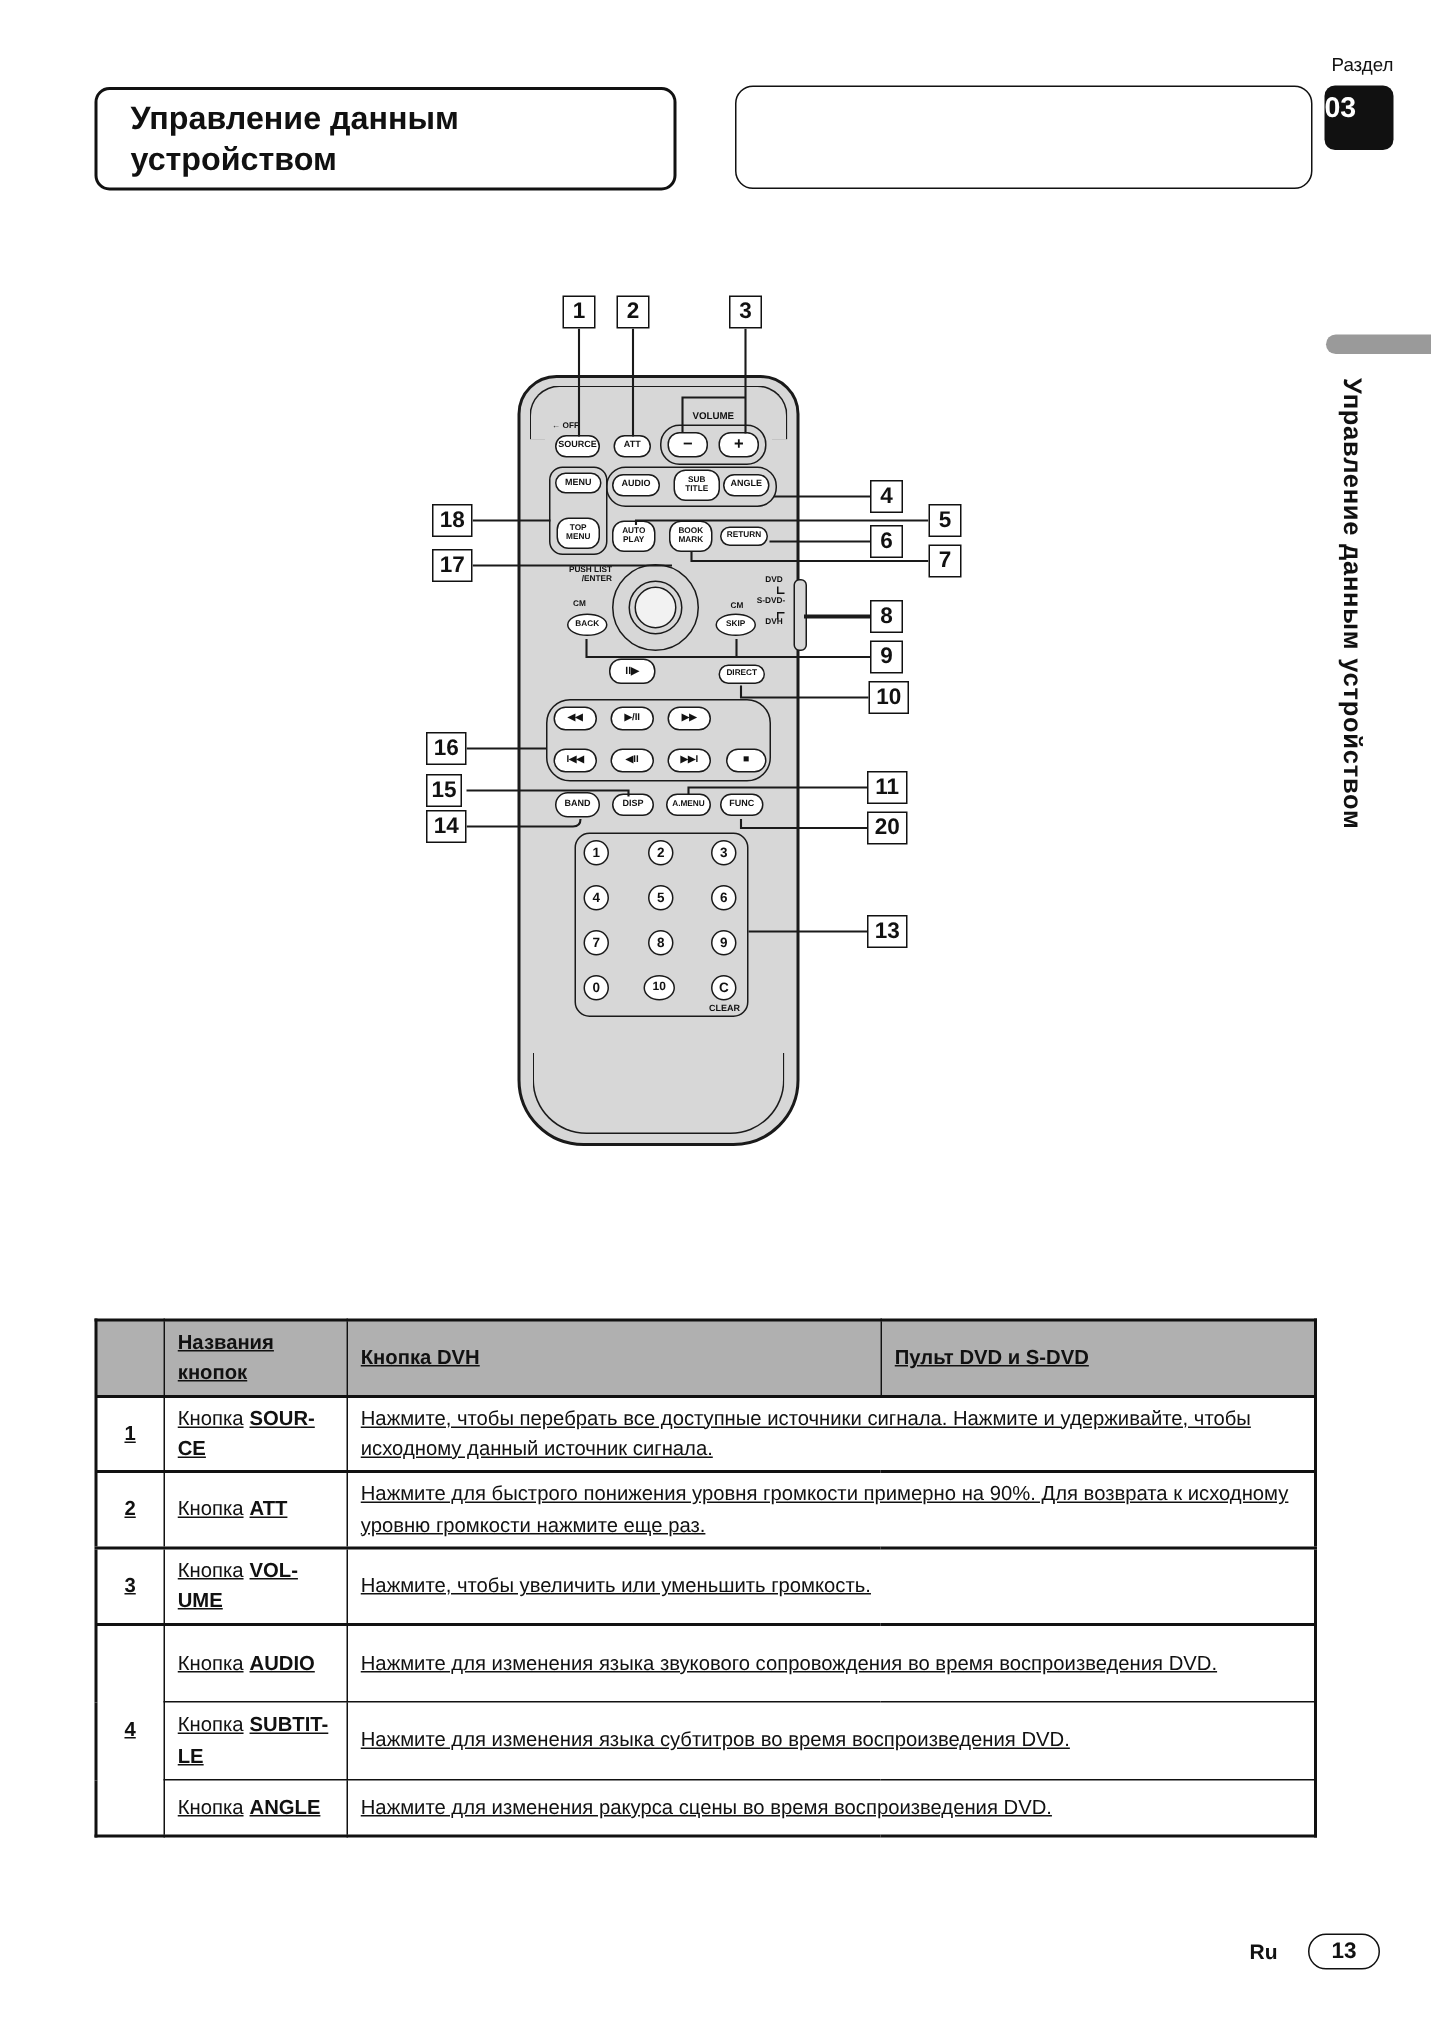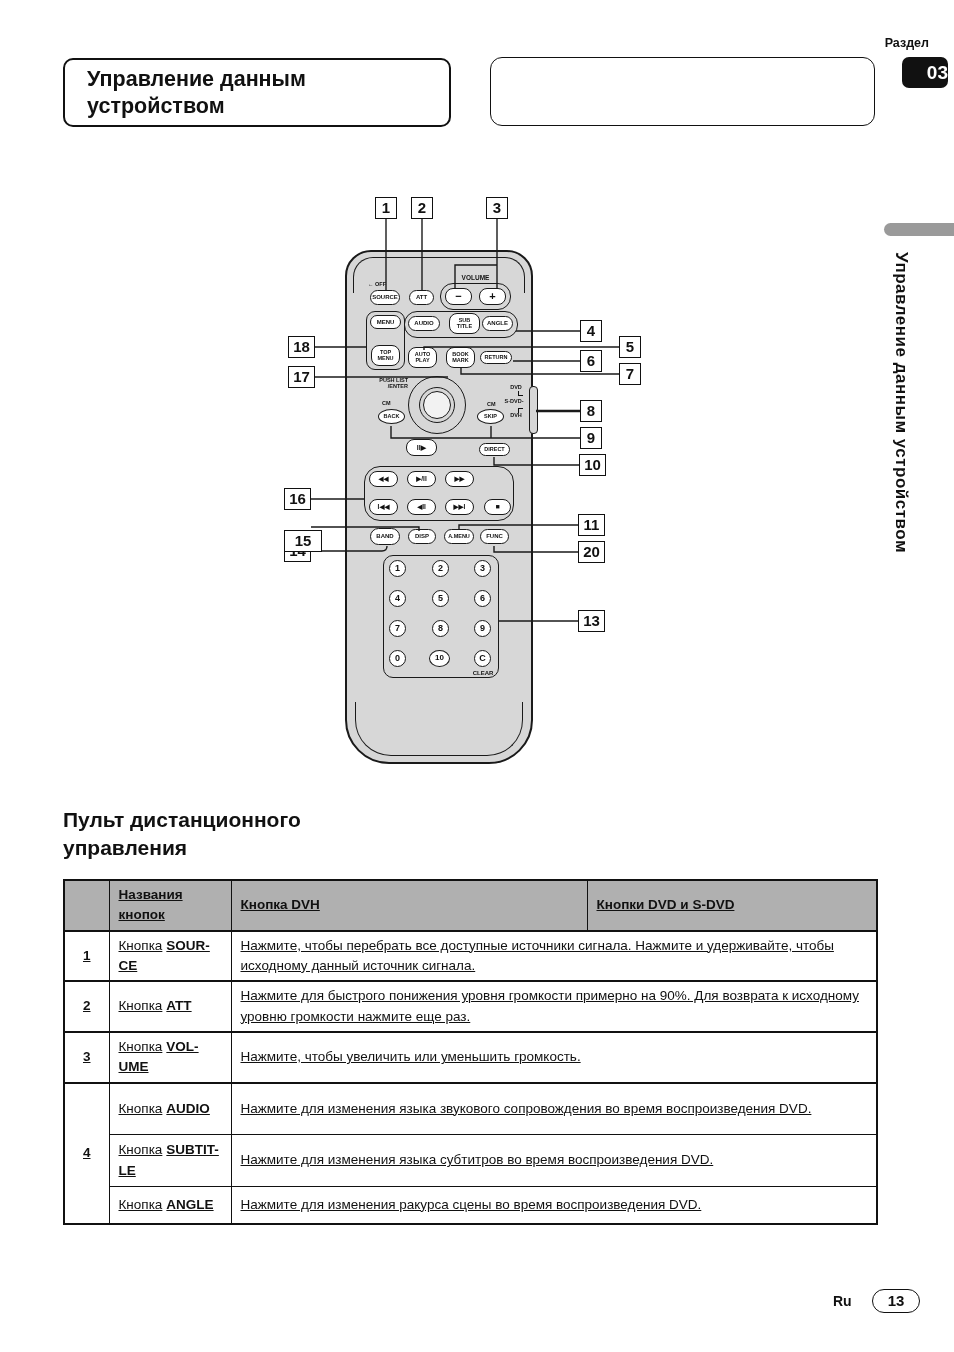--- a/index.html
+++ b/index.html
@@ -3,23 +3,23 @@
 <meta charset="utf-8">
 <style>
   html,body{margin:0;padding:0;background:#fff;}
   .page{position:relative;width:954px;height:1352px;background:#ffffff;overflow:hidden;
         font-family:"Liberation Sans",sans-serif;color:#111;}
   .abs{position:absolute;}
   
   .title-box{left:63px;top:58px;width:388px;height:69px;border:2px solid #111;border-radius:10px;box-sizing:border-box;}
   .title-text{left:87px;top:66px;width:280px;font-size:21.5px;font-weight:bold;line-height:27px;color:#111;}
   .empty-box{left:490px;top:57px;width:385px;height:69px;border:1.6px solid #111;border-radius:12px;box-sizing:border-box;}
-  .section-label{left:859px;top:36px;width:70px;text-align:right;font-size:12.5px;font-weight:bold;}
-  .section-badge{left:902px;top:57px;width:46px;height:31px;background:#111;color:#fff;border-radius:7px;
-                 font-size:19px;font-weight:bold;text-align:right;line-height:31px;}
+  .section-label{left:859px;top:36px;width:70px;text-align:right;font-size:12.5px;font-weight:normal;}
+  .section-badge{left:883px;top:57px;width:46px;height:43px;background:#111;color:#fff;border-radius:7px;
+                 font-size:19px;font-weight:bold;text-align:left;line-height:31px;}
   
   .side-tab{left:884px;top:223px;width:70px;height:13px;background:#9a9a9a;border-radius:8px 0 0 8px;}
   .side-text{left:891px;top:252px;writing-mode:vertical-rl;font-size:17px;font-weight:bold;letter-spacing:.5px;}
   
   .remote-body{left:345px;top:250px;width:188px;height:514px;background:#d7d7d7;border:2px solid #1a1a1a;
                border-radius:26px 26px 44px 44px;box-sizing:border-box;}
   .inner-top{left:353px;top:257px;width:172px;height:36px;border:1.5px solid #1a1a1a;border-bottom:none;
              border-radius:20px 20px 0 0;box-sizing:border-box;}
   .inner-bottom{left:355px;top:702px;width:168px;height:54px;border:1.5px solid #1a1a1a;border-top:none;
                 border-radius:0 0 36px 36px;box-sizing:border-box;}
@@ -173,40 +173,39 @@
   <div class="callout" style="left:619px;top:336px;width:22px;">5</div>
   <div class="callout" style="left:580px;top:350px;width:22px;">6</div>
   <div class="callout" style="left:619px;top:363px;width:22px;">7</div>
   <div class="callout" style="left:580px;top:400px;width:22px;">8</div>
   <div class="callout" style="left:580px;top:427px;width:22px;">9</div>
   <div class="callout" style="left:579px;top:454px;width:27px;">10</div>
   <div class="callout" style="left:578px;top:514px;width:27px;">11</div>
   <div class="callout" style="left:578px;top:541px;width:27px;">20</div>
   <div class="callout" style="left:578px;top:610px;width:27px;">13</div>
   <div class="callout" style="left:284px;top:540px;width:27px;">14</div>
-  <div class="callout" style="left:284px;top:516px;width:38px;margin-top:14px;">15</div>
+  <div class="callout" style="left:284px;top:516px;width:24px;">15</div>
   <div class="callout" style="left:284px;top:488px;width:27px;">16</div>
   <div class="callout" style="left:288px;top:366px;width:27px;">17</div>
   <div class="callout" style="left:288px;top:336px;width:27px;">18</div>
 
-  <div class="abs heading">Пульт дистанционного управления</div>
 
   <table class="manual-table">
     <colgroup>
         <col style="width:45px">
         <col style="width:122px">
         <col style="width:356px">
         <col style="width:290px">
       </colgroup>
     <tbody>
         <tr class="head">
       <td></td>
       <td>Названия кнопок</td>
       <td>Кнопка DVH</td>
-      <td>Кнопки DVD и S-DVD</td>
+      <td>Пульт DVD и S-DVD</td>
     </tr>
     <tr class="major" style="height:50px;">
       <td class="num-cell">1</td>
       <td><span class="np">Кнопка</span><b>SOUR-CE</b></td>
       <td colspan="2">Нажмите, чтобы перебрать все доступные источники сигнала. Нажмите и удерживайте, чтобы исходному данный источник сигнала.</td>
     </tr>
     <tr class="major" style="height:51px;">
       <td class="num-cell">2</td>
       <td><span class="np">Кнопка</span><b>ATT</b></td>
       <td colspan="2">Нажмите для быстрого понижения уровня громкости примерно на 90%. Для возврата к исходному уровню громкости нажмите еще раз.</td>

